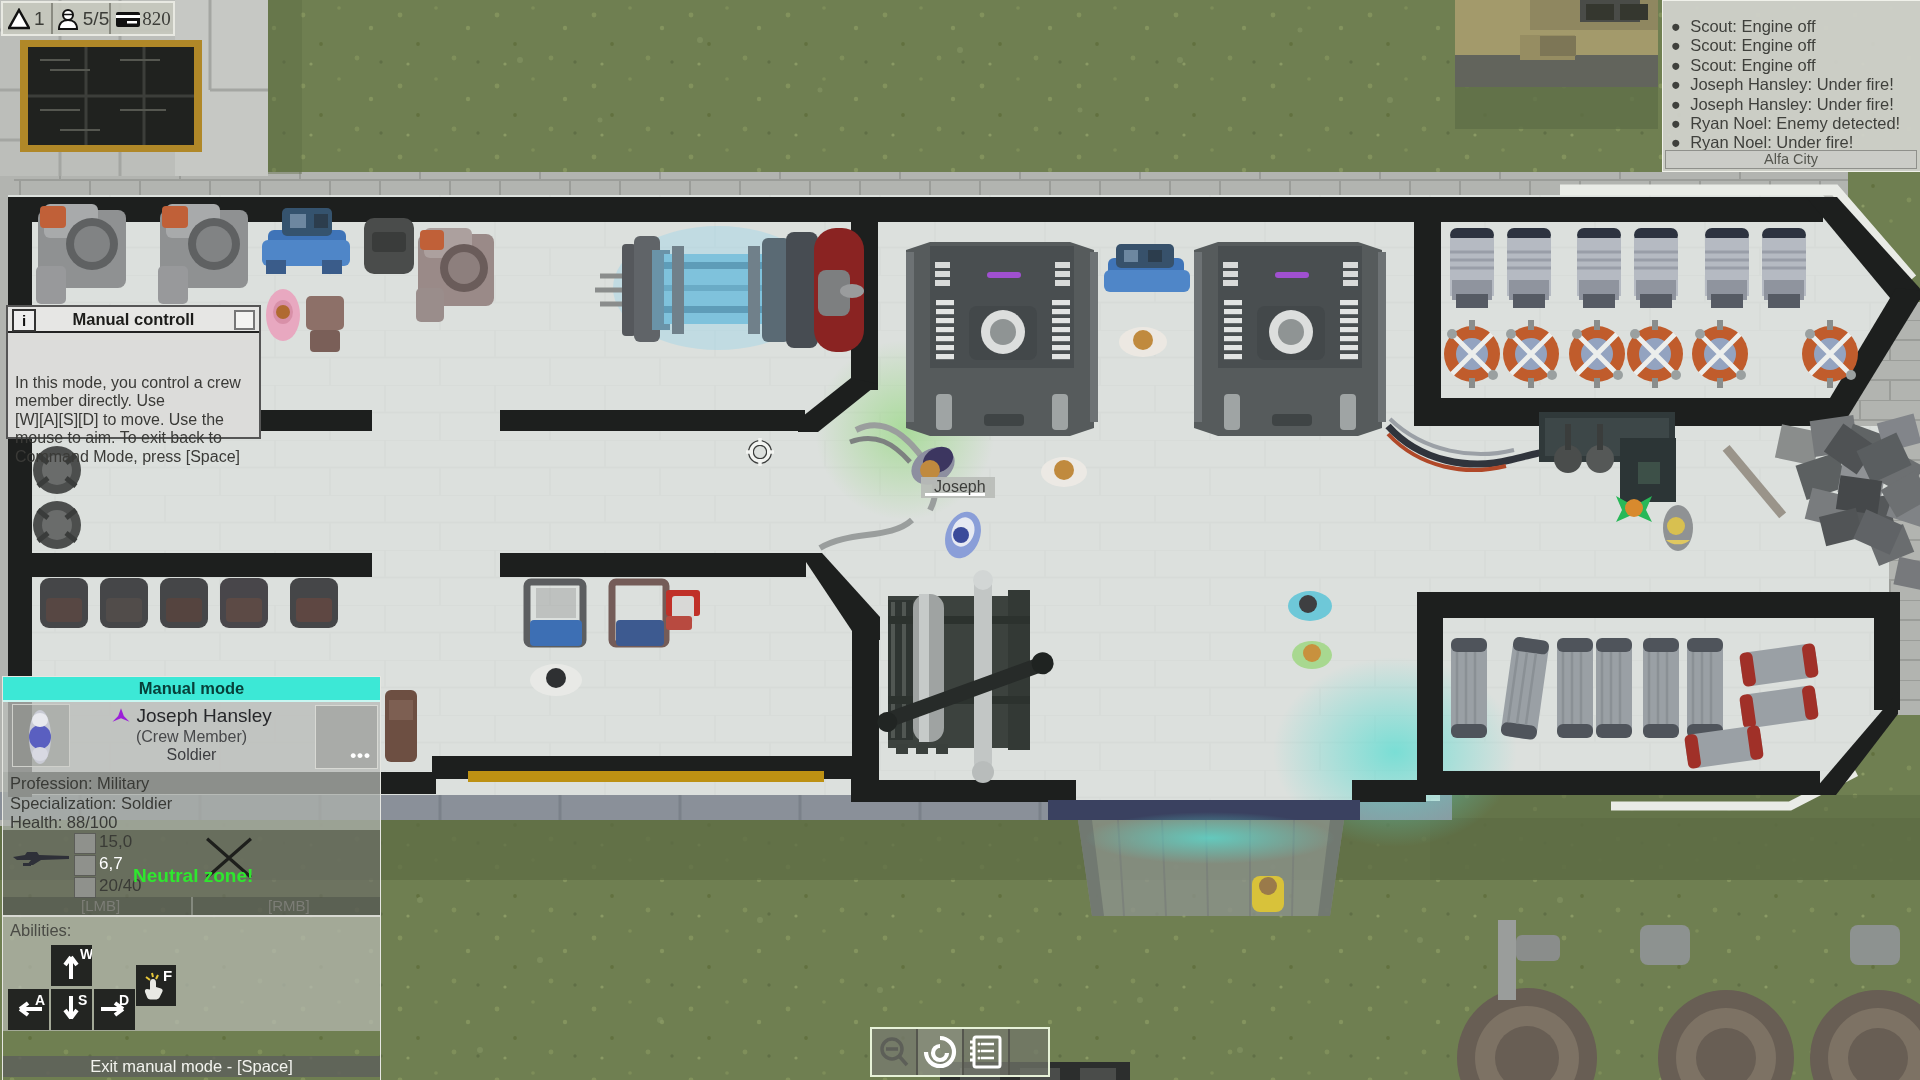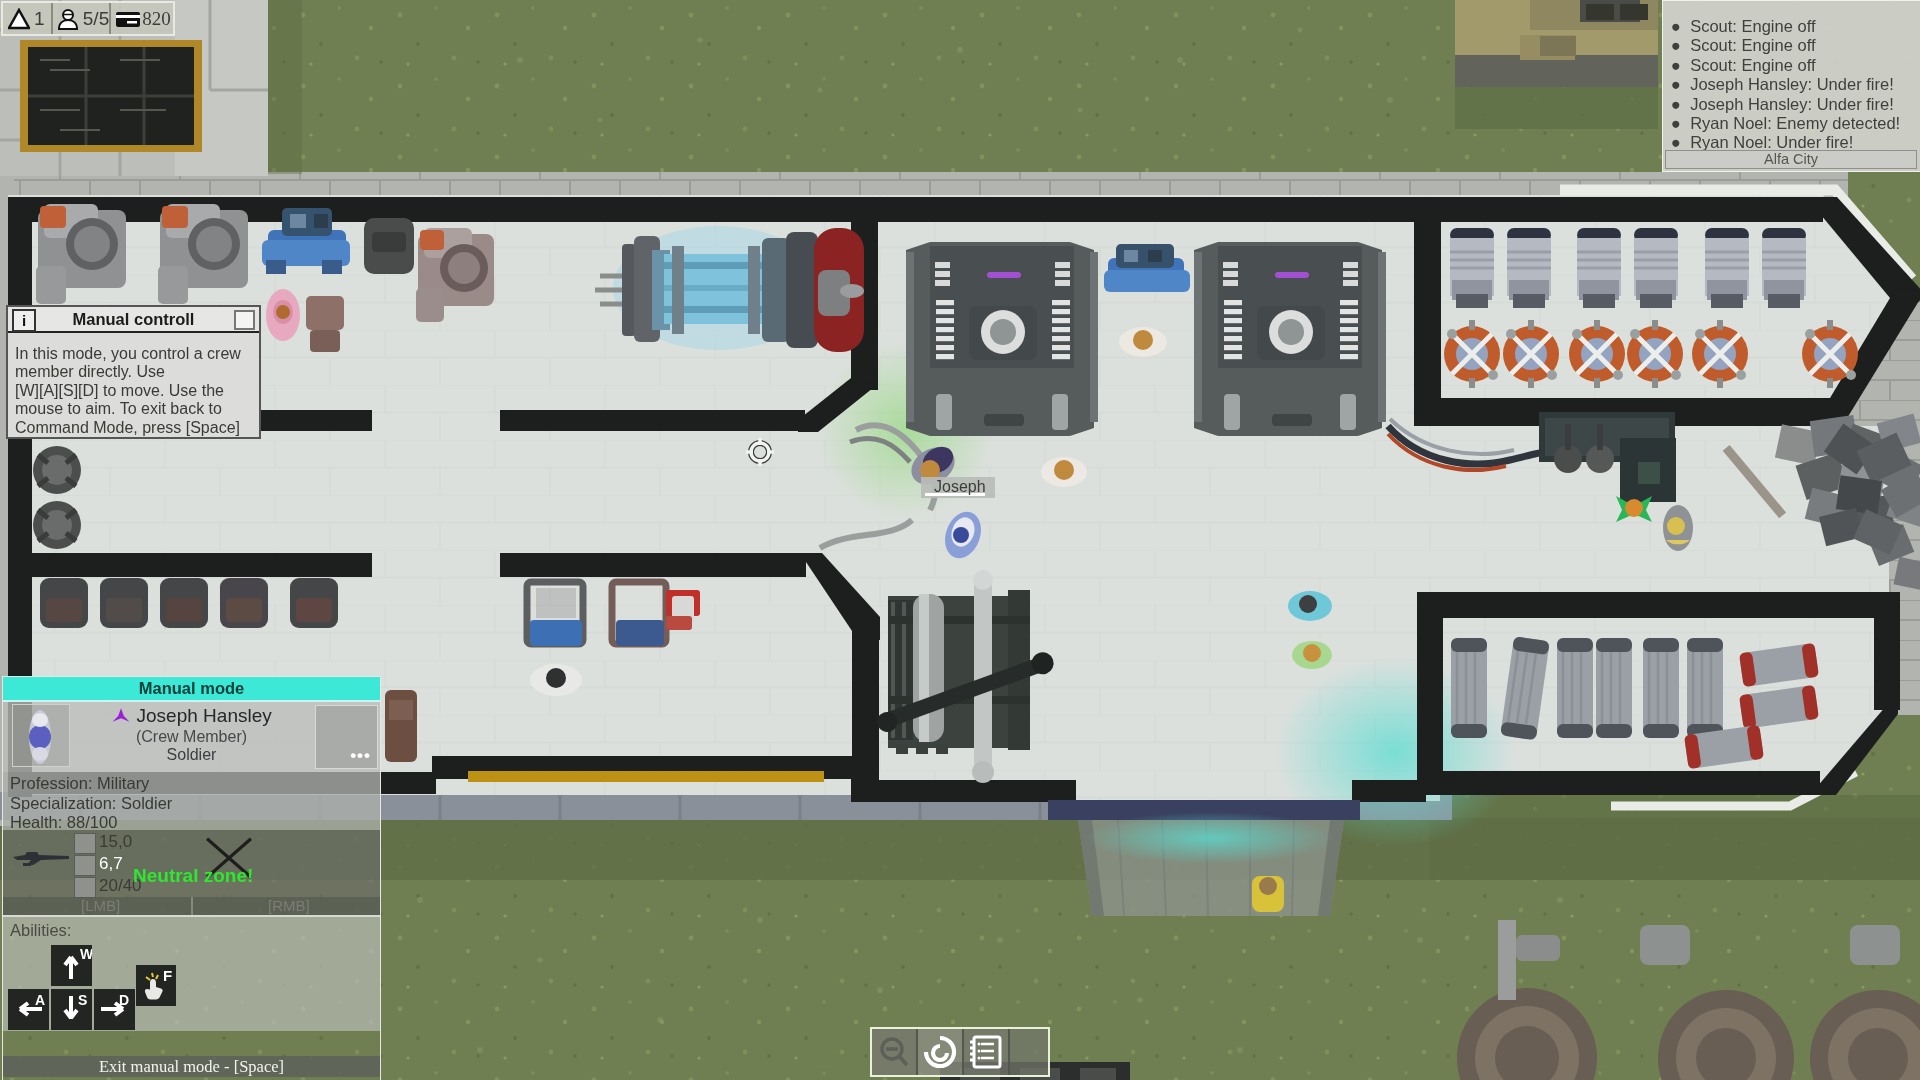--- a/index.html
+++ b/index.html
@@ -605,21 +605,21 @@
     </div>
     <div style="position:absolute;left:2px;right:4px;bottom:2px;height:17px;background:#cbccc7;border:1px solid #8f908b;font-size:14.5px;color:#55564f;text-align:center;line-height:17px;">Alfa City</div>
   </div>
 
   <div class="abs" style="left:6px;top:305px;width:251px;height:130px;border:2px solid #555;background:#dcdcda;">
     <div style="position:relative;height:24px;background:#e6e6e4;border-bottom:2px solid #222;">
       <div style="position:absolute;left:4px;top:2px;width:20px;height:19px;border:2px solid #333;background:#eee;font-size:15px;font-weight:bold;text-align:center;line-height:19px;color:#111;">i</div>
       <div style="text-align:center;font-size:16.5px;font-weight:bold;color:#1c1c1a;line-height:24px;">Manual controll</div>
       <div style="position:absolute;right:4px;top:3px;width:17px;height:16px;border:2px solid #777;background:#f4f4f2;"></div>
     </div>
-    <div style="padding:12px 6px 0 7px;font-size:16px;line-height:18.4px;color:#3a3a37;white-space:nowrap;">In this mode, you control a crew<br>member directly. Use<br>[W][A][S][D] to move. Use the<br>mouse to aim. To exit back to<br>Command Mode, press [Space]</div>
+    <div style="padding:1px 6px 0 7px;font-size:16px;line-height:18.4px;color:#3a3a37;white-space:nowrap;margin-top:40px;">In this mode, you control a crew<br>member directly. Use<br>[W][A][S][D] to move. Use the<br>mouse to aim. To exit back to<br>Command Mode, press [Space]</div>
   </div>
 
   <div class="abs" style="left:2px;top:676px;width:379px;height:404px;border:1px solid #e6e7e2;border-bottom:none;box-sizing:border-box;">
 
     <div style="height:23px;background:#3ce8d6;border-bottom:2px solid #c9f7f2;text-align:center;font-size:16.5px;font-weight:bold;color:#07403a;line-height:23px;">Manual mode</div>
 
     <div style="position:relative;height:70px;background:rgba(186,189,184,0.78);">
       <div style="position:absolute;left:9px;top:2px;width:56px;height:61px;border:1px solid #cfd0cb;background:rgba(138,141,136,0.35);"></div>
       <svg style="position:absolute;left:24px;top:5px;" width="26" height="60" viewBox="0 0 26 60">
         <ellipse cx="13" cy="30" rx="11" ry="27" fill="#c9cbd4"></ellipse>
@@ -688,21 +688,21 @@
           <text x="25" y="16" fill="#fff" font-size="14" font-weight="bold" font-family="Liberation Sans">D</text>
         </svg>
       <div style="position:absolute;left:133px;top:48px;width:40px;height:41px;background:#232522;"></div>
       <svg style="position:absolute;left:133px;top:48px;" width="40" height="41" viewBox="0 0 40 41">
         <text x="27" y="16" fill="#fff" font-size="15" font-weight="bold" font-family="Liberation Sans">F</text>
         <path d="M17 14 c2 0 3 1.5 3 4 l0 4 5 1.5 c2 .8 2 2.5 1 4l-2.5 5 c-1 1.5-2.5 2-4 2 l-5 0 c-2 0-3-1-3.5-2.5 L9 27 c-.5-2 .5-3 2-3 l3 .5 0 -7 c0-2 1-3.5 3-3.5z" fill="#e8e9e4"></path>
         <path d="M10 12 l4 3 M16 8 l1 4 M22 10 l-2 4" stroke="#e8c83a" stroke-width="2"></path>
       </svg>
     </div>
 
-    <div style="position:absolute;left:0;bottom:3px;width:100%;height:21px;background:rgba(94,96,90,0.85);text-align:center;font-size:16.5px;color:#f2f3ee;line-height:21px;font-family:Liberation Serif, serif;">Exit manual mode - [Space]</div>
+    <div style="position:absolute;left:0;bottom:3px;width:100%;height:21px;background:rgba(94,96,90,0.85);text-align:center;font-size:16.5px;color:#f2f3ee;line-height:21px;">Exit manual mode - [Space]</div>
   </div>
 
   <div class="abs" style="left:870px;top:1027px;width:180px;height:50px;background:rgba(105,110,96,0.45);border:2px solid #e7f2d8;box-sizing:border-box;display:flex;">
     <div style="width:44px;height:100%;background:rgba(125,128,118,0.55);border-right:2px solid #55564e;position:relative;">
       <svg width="44" height="46" viewBox="0 0 44 46">
           <circle cx="20" cy="20" r="10" fill="none" stroke="#5d5f58" stroke-width="3.5"></circle>
           <path d="M14 20h12M27 27l8 9" stroke="#5d5f58" stroke-width="3.5"></path>
         </svg>
     </div>
     <div style="width:44px;height:100%;background:rgba(150,153,142,0.6);border-right:2px solid #55564e;">

